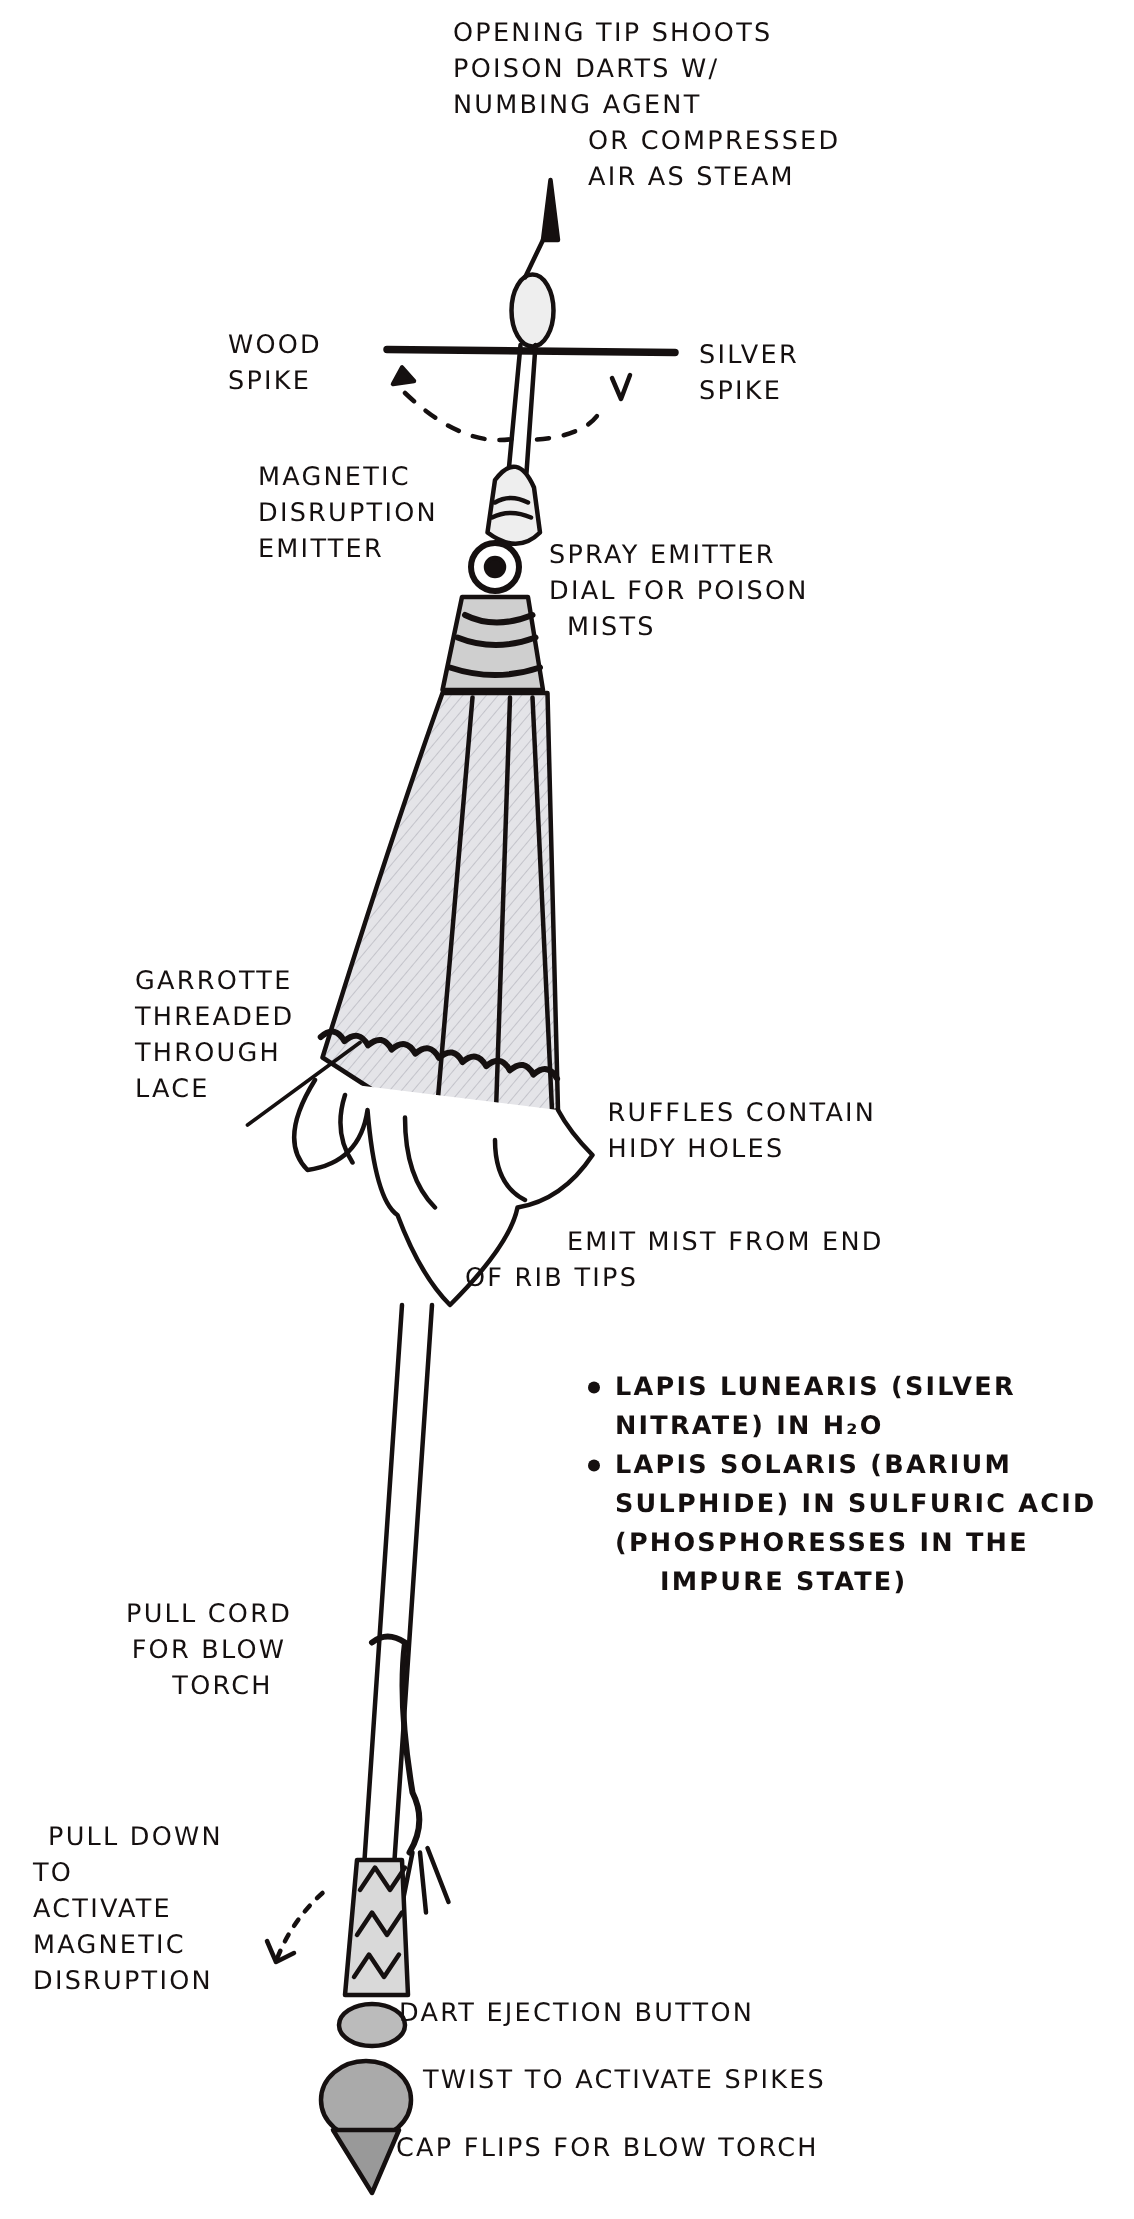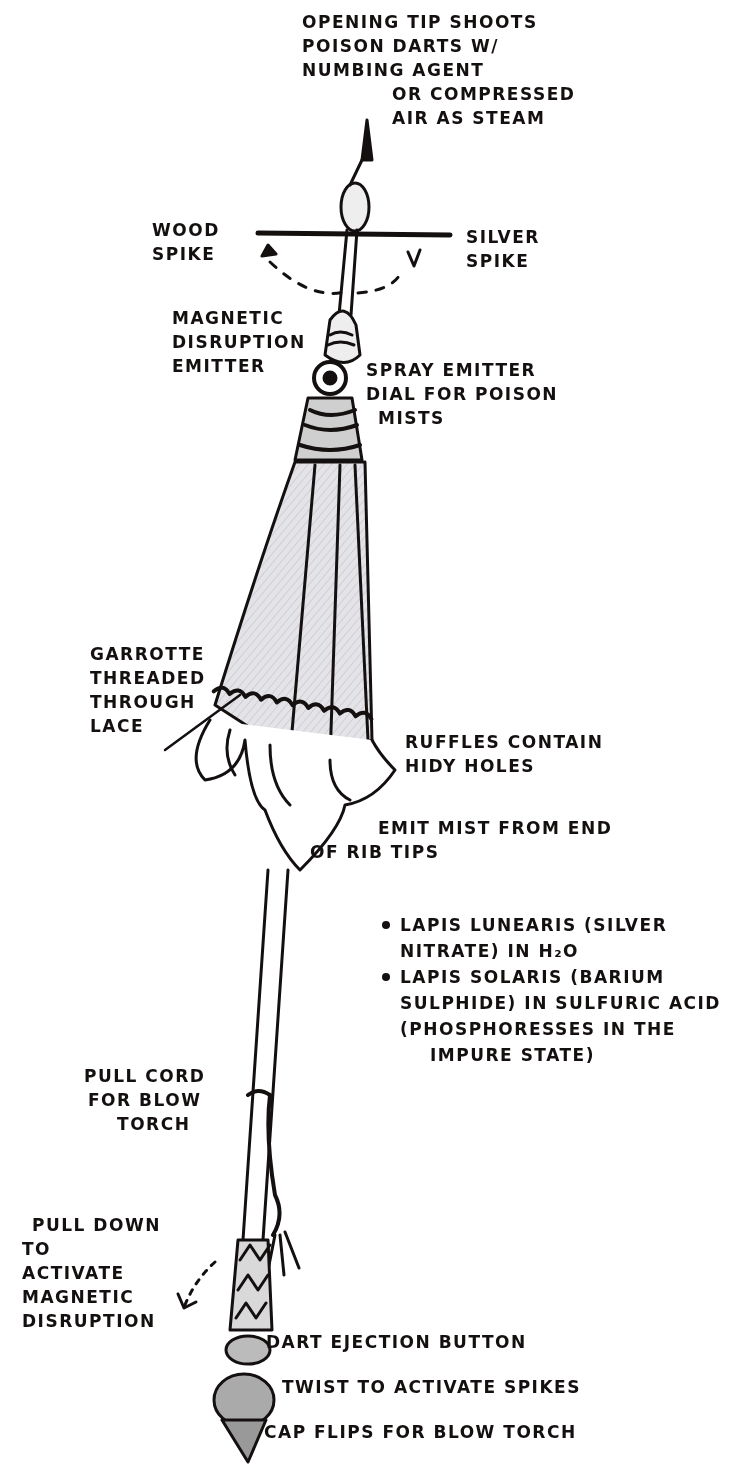--- a/index.html
+++ b/index.html
@@ -1,23 +1,23 @@
 <!DOCTYPE html>
 <html><head>
 <meta charset="utf-8">
 <style>
   html,body{margin:0;padding:0;background:#fff;}
   body{width:756px;height:1479px;position:relative;overflow:hidden;
        font-family:"DejaVu Sans",sans-serif;color:#151010;}
   .sketch{position:absolute;left:0;top:0;width:756px;height:1479px;}
-  .label{position:absolute;font-family:"DejaVu Sans",sans-serif;font-weight:bold;
+  .label{position:absolute;font-family:"DejaVu Sans",sans-serif;font-weight:normal;
          font-size:17px;line-height:24px;letter-spacing:1.5px;text-transform:uppercase;
          color:#151010;white-space:nowrap;}
   .label .line{display:block;}
-  .bullets{position:absolute;left:378px;top:912px;font-family:"DejaVu Sans",sans-serif;
+  .bullets{position:absolute;left:388px;top:912px;font-family:"DejaVu Sans",sans-serif;
            font-weight:bold;font-size:17px;line-height:26px;letter-spacing:1.5px;
            text-transform:uppercase;color:#151010;}
   .bullets .item{position:relative;padding-left:22px;}
   .bullets .item:before{content:"";position:absolute;left:4px;top:9px;width:8px;height:8px;
                         border-radius:50%;background:#151010;}
   .bullets .line{display:block;white-space:nowrap;}
 </style>
 </head>
 <body>
 

